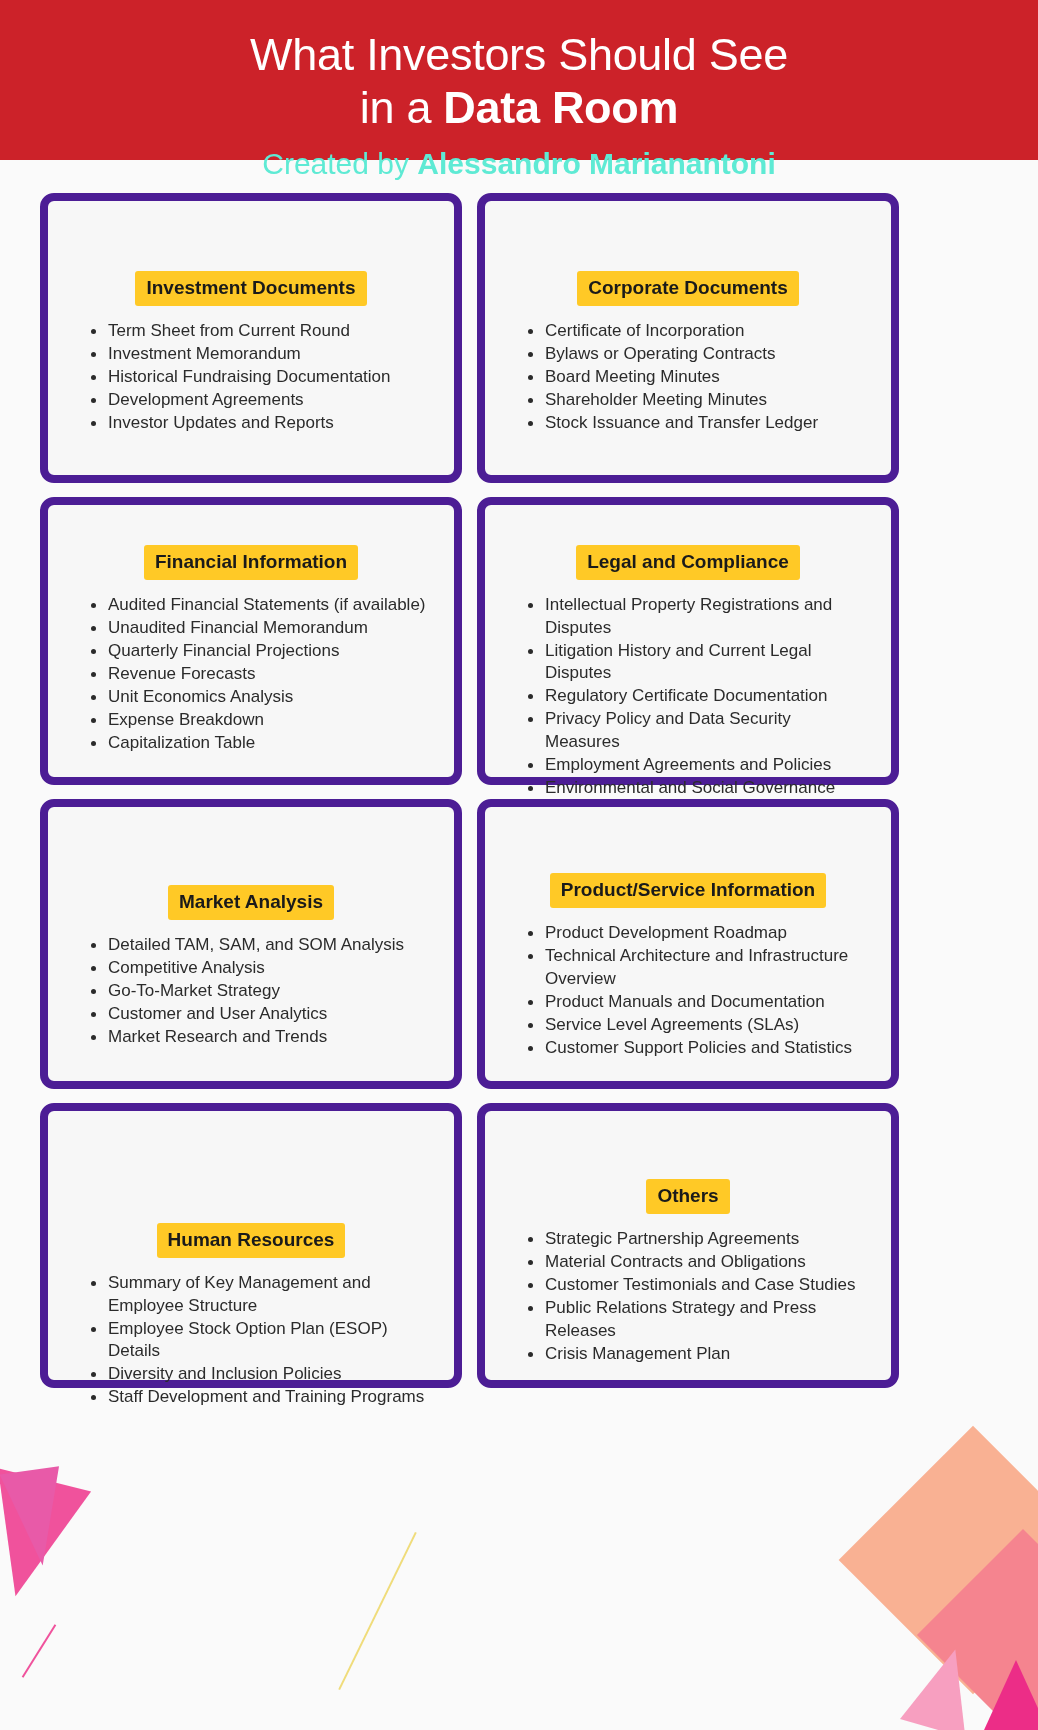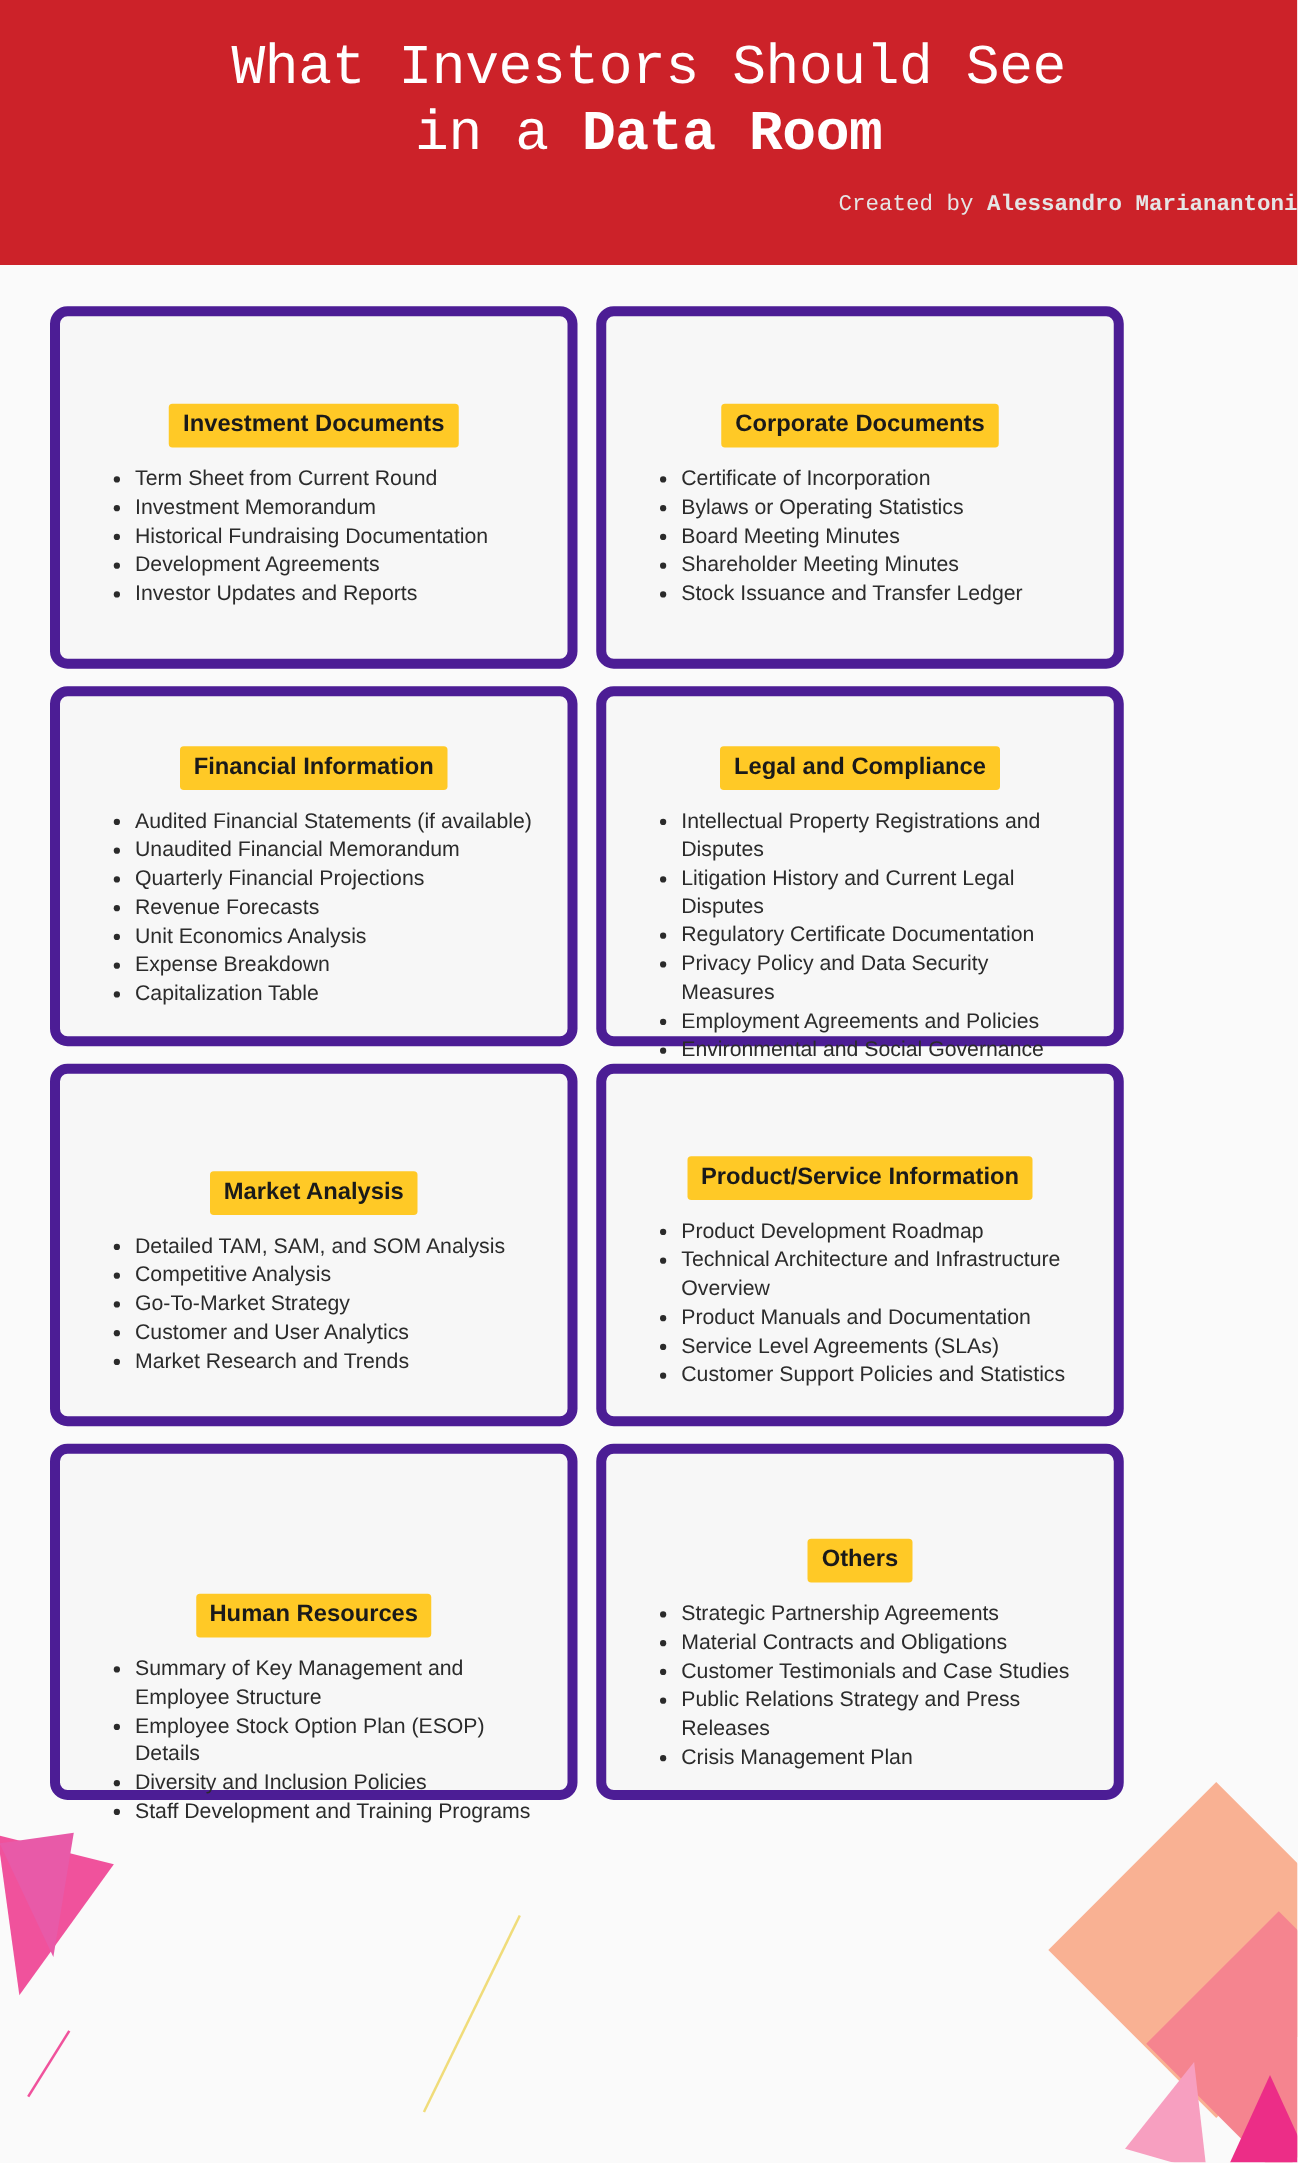--- a/index.html
+++ b/index.html
@@ -14,44 +14,42 @@
     width: 1038px;
     height: 1730px;
     background: #fafafa;
     overflow: hidden;
   }
 
   
   .header {
     position: relative;
     width: 1038px;
-    height: 212px;
+    height: 160px;
     background: #cc2229;
     text-align: center;
     padding-top: 28px;
     z-index: 5;
-    font-family: Liberation Mono, monospace;
   }
   .title {
     color: #ffffff;
     font-size: 45px;
     line-height: 53px;
     font-weight: 400;
     letter-spacing: -0.3px;
     padding: 0 60px;
   }
   .title .light { font-weight: 400; }
   .title .strong { font-weight: 700; }
   .subtitle {
     margin-top: 17px;
-    color: #e5e5e5;
-    font-size: 18px;
+    color: #5eead4;
+    font-size: 30px;
     line-height: 26px;
     font-weight: 400;
-    text-align: right;
   }
   .subtitle .strong { font-weight: 700; }
 
   
   .grid {
     position: relative;
     z-index: 4;
     margin: 33px 40px 0 40px;
     display: grid;
     grid-template-columns: 422px 422px;
@@ -199,21 +197,21 @@
         <li>Historical Fundraising Documentation</li>
         <li>Development Agreements</li>
         <li>Investor Updates and Reports</li>
       </ul>
     </div>
 
     <div class="card r1 right">
       <div class="badge">Corporate Documents</div>
       <ul class="items">
         <li>Certificate of Incorporation</li>
-        <li>Bylaws or Operating Statistics</li>
+        <li>Bylaws or Operating Contracts</li>
         <li>Board Meeting Minutes</li>
         <li>Shareholder Meeting Minutes</li>
         <li>Stock Issuance and Transfer Ledger</li>
       </ul>
     </div>
 
     <div class="card r2 left">
       <div class="badge">Financial Information</div>
       <ul class="items">
         <li>Audited Financial Statements (if available)</li>

